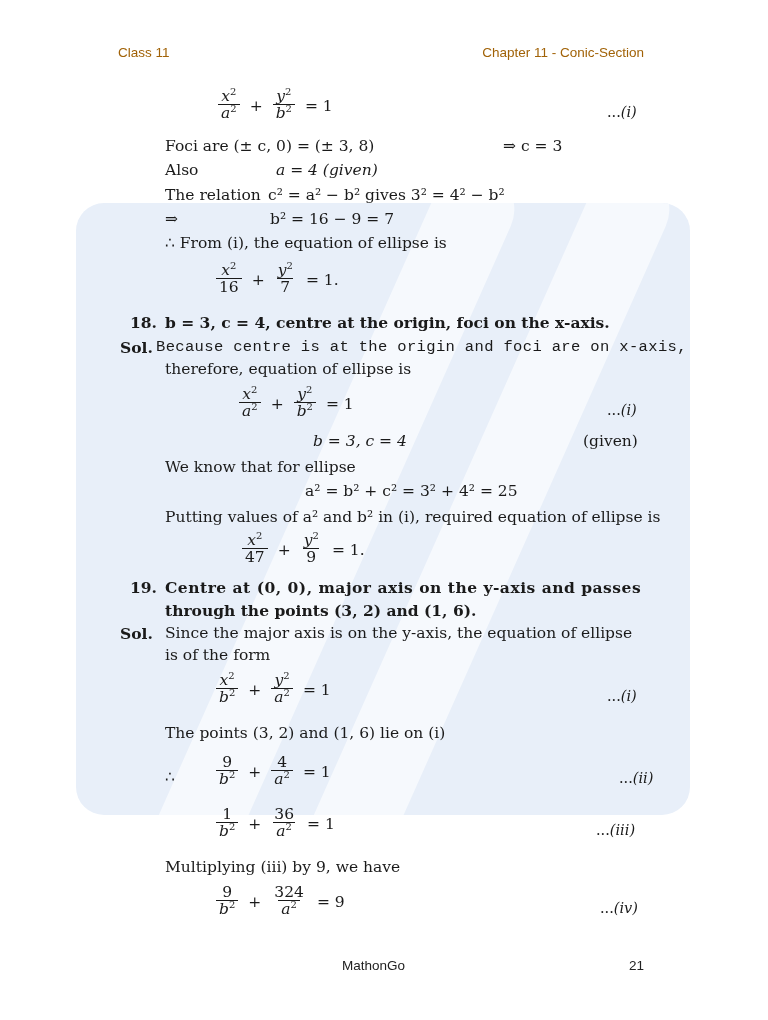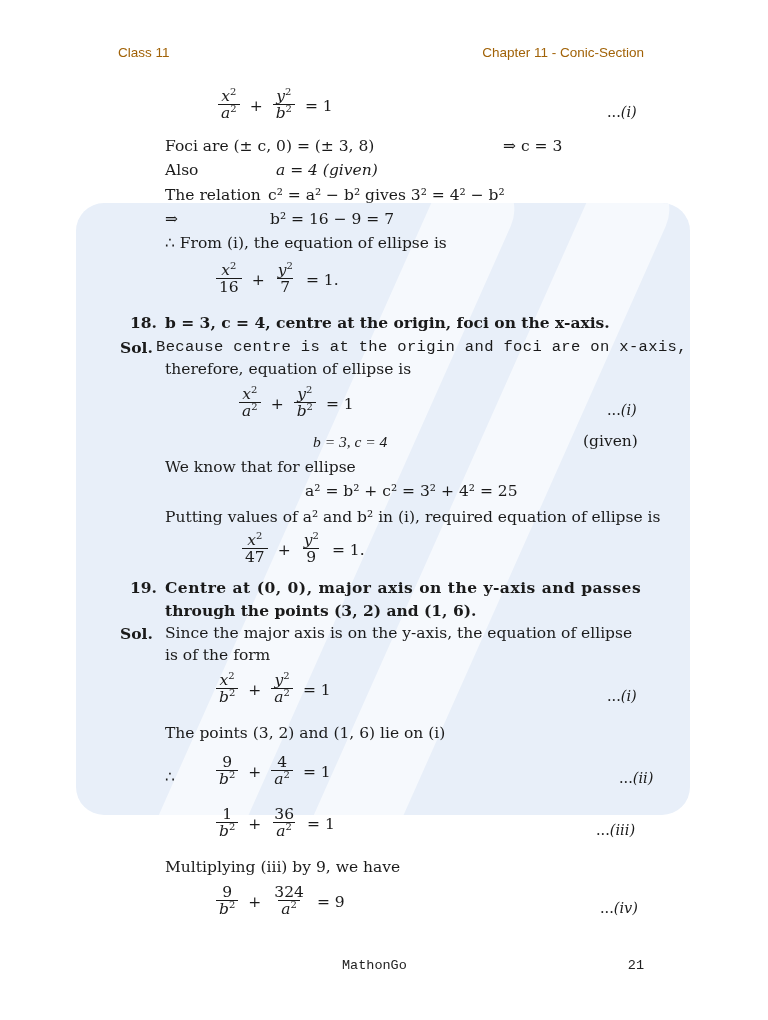--- a/index.html
+++ b/index.html
@@ -7,21 +7,21 @@
          font-family: "DejaVu Serif", "Liberation Serif", serif; color: #1a1a1a; }
   .watermark { position: absolute; left: 76px; top: 203px; width: 614px; height: 612px;
                background: #e8eff9; border-radius: 28px; overflow: hidden; z-index: 0; }
   .stripe { position: absolute; width: 82px; height: 900px; background: #f6f9fd; border-radius: 41px;
             transform: rotate(24deg); top: -70px; }
   .stripe.s1 { left: 190px; }
   .stripe.s2 { left: 345px; }
   .hdr { position: absolute; top: 45px; font-family: "Liberation Sans", sans-serif; font-size: 13.5px; color: #a16207; z-index: 2; }
   .hdr.left { left: 118px; }
   .hdr.right { right: 124px; }
-  .ftr { position: absolute; top: 958px; font-family: Liberation Mono, monospace; font-size: 13.5px; color: #222; z-index: 2; }
+  .ftr { position: absolute; top: 958px; font-family: Liberation Sans, sans-serif; font-size: 13.5px; color: #222; z-index: 2; }
   .ftr.center { left: 342px; }
   .ftr.right { right: 124px; }
   .t { position: absolute; font-size: 15.5px; white-space: nowrap; z-index: 2; line-height: 1; }
   .b { font-weight: bold; }
   i, .it { font-style: italic; }
   sup { font-size: 10px; vertical-align: 6px; line-height: 0; }
   .frac { display: inline-flex; flex-direction: column; align-items: center; vertical-align: middle; margin: 0 2px; }
   .frac .num { padding: 0 3px; line-height: 1.05; }
   .frac .den { padding: 0 3px; border-top: 1px solid #1a1a1a; line-height: 1.15; }
   .eq { position: absolute; font-size: 15.5px; white-space: nowrap; z-index: 2; display: flex; align-items: center; gap: 8px; }
@@ -88,21 +88,21 @@
       <span class="den"><i>a</i><sup>2</sup></span>
     </span>
   <span>+</span>
   <span class="frac">
       <span class="num"><i>y</i><sup>2</sup></span>
       <span class="den"><i>b</i><sup>2</sup></span>
     </span>
   <span>= 1</span>
 </div>
 <div class="tag" style="left:607px; top:402px;"><span class="dots">...</span><span>(i)</span></div>
-<div class="t it" style="left:313px; top:434px;font-family:Liberation Serif, serif;">b = 3, c = 4</div>
+<div class="t it" style="left:313px; top:434px;">b = 3, c = 4</div>
 <div class="t" style="left:583px; top:434px;">(given)</div>
 <div class="t" style="left:165px; top:460px;">We know that for ellipse</div>
 <div class="t" style="left:305px; top:484px;">a² = b² + c² = 3² + 4² = 25</div>
 <div class="t" style="left:165px; top:510px;">Putting values of a² and b² in (i), required equation of ellipse is</div>
 
 <div class="eq" style="left:240px; top:532px;">
   <span class="frac">
       <span class="num"><i>x</i><sup>2</sup></span>
       <span class="den">47</span>
     </span>

